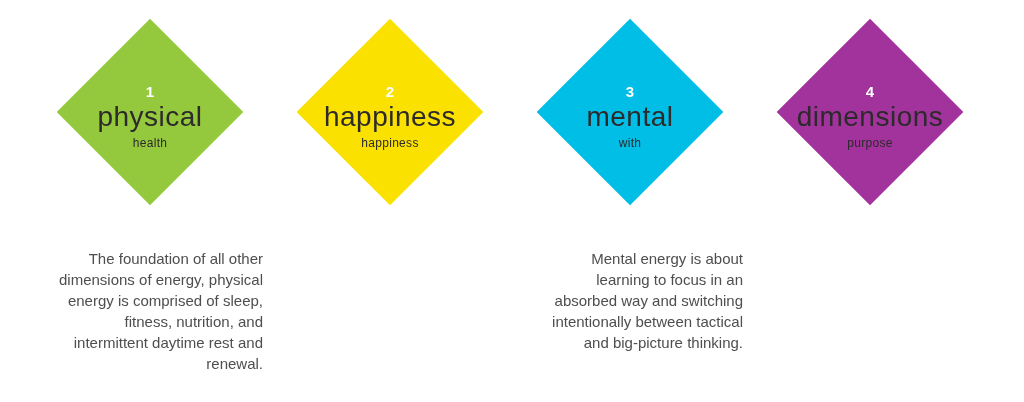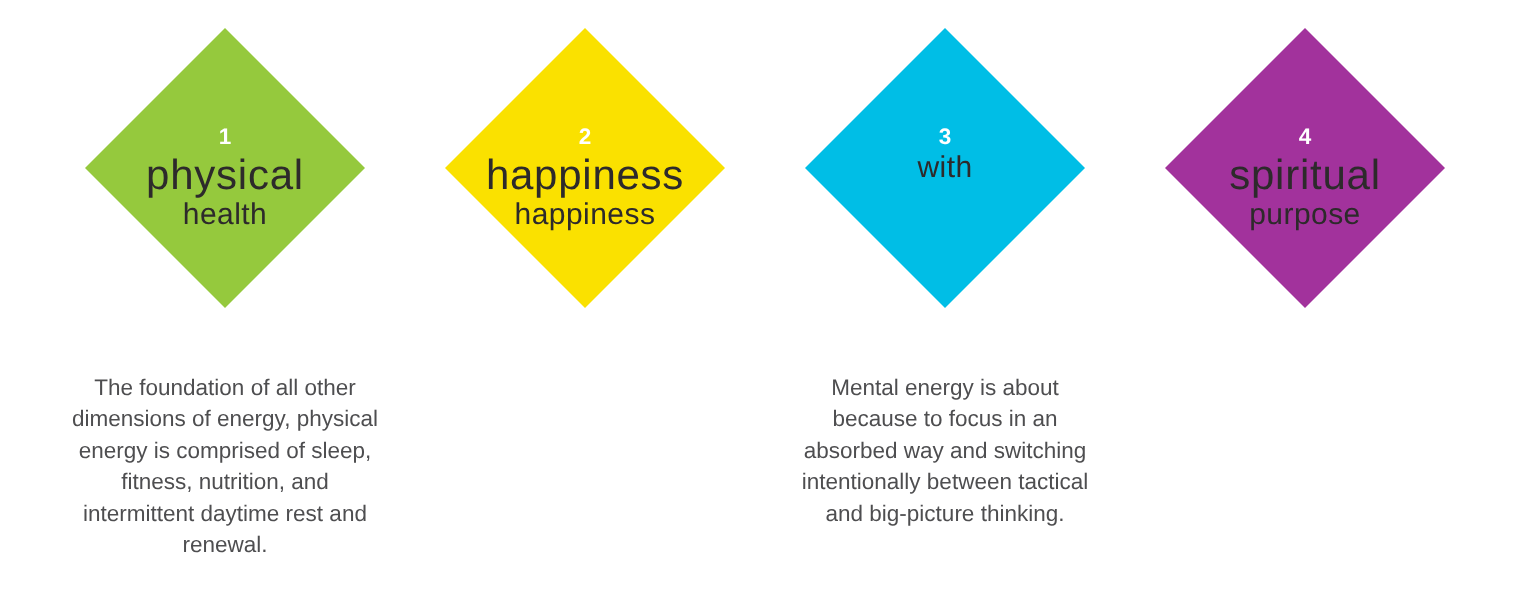--- a/index.html
+++ b/index.html
@@ -53,30 +53,30 @@
   .title {
     display: block;
     font-size: 28px;
     line-height: 31px;
     font-weight: 400;
     color: #2d2a2b;
     letter-spacing: 0.5px;
   }
   .subtitle {
     display: block;
-    font-size: 20px;
+    font-size: 12px;
     line-height: 22px;
     font-weight: 400;
     color: #2d2a2b;
     letter-spacing: 0.3px;
   }
   .desc {
     margin: 16px auto 0;
     width: 226px;
-    text-align: center;
+    text-align: right;
     font-size: 15px;
     line-height: 21px;
     color: #4e4e50;
     white-space: pre-line;
   }
 </style>
 </head>
 <body>
 
 <div class="canvas">
@@ -108,35 +108,36 @@
           <span class="subtitle">happiness</span>
         </div>
       </div>
     </div>
 
     <div class="cell">
       <div class="diamond-area">
         <div class="diamond" style="background-color: rgb(0, 190, 230);"></div>
         <div class="diamond-text">
           <span class="num">3</span>
+          <span class="title">mental</span>
           <span class="subtitle">with</span>
         </div>
       </div>
       <p class="desc">Mental energy is about
-because to focus in an
+learning to focus in an
 absorbed way and switching
 intentionally between tactical
 and big-picture thinking.</p>
     </div>
 
     <div class="cell">
       <div class="diamond-area">
         <div class="diamond" style="background-color: rgb(162, 50, 156);"></div>
         <div class="diamond-text">
           <span class="num">4</span>
-          <span class="title">spiritual</span>
+          <span class="title">dimensions</span>
           <span class="subtitle">purpose</span>
         </div>
       </div>
     </div>
 
   </div>
 </div>
 
 </body></html>

